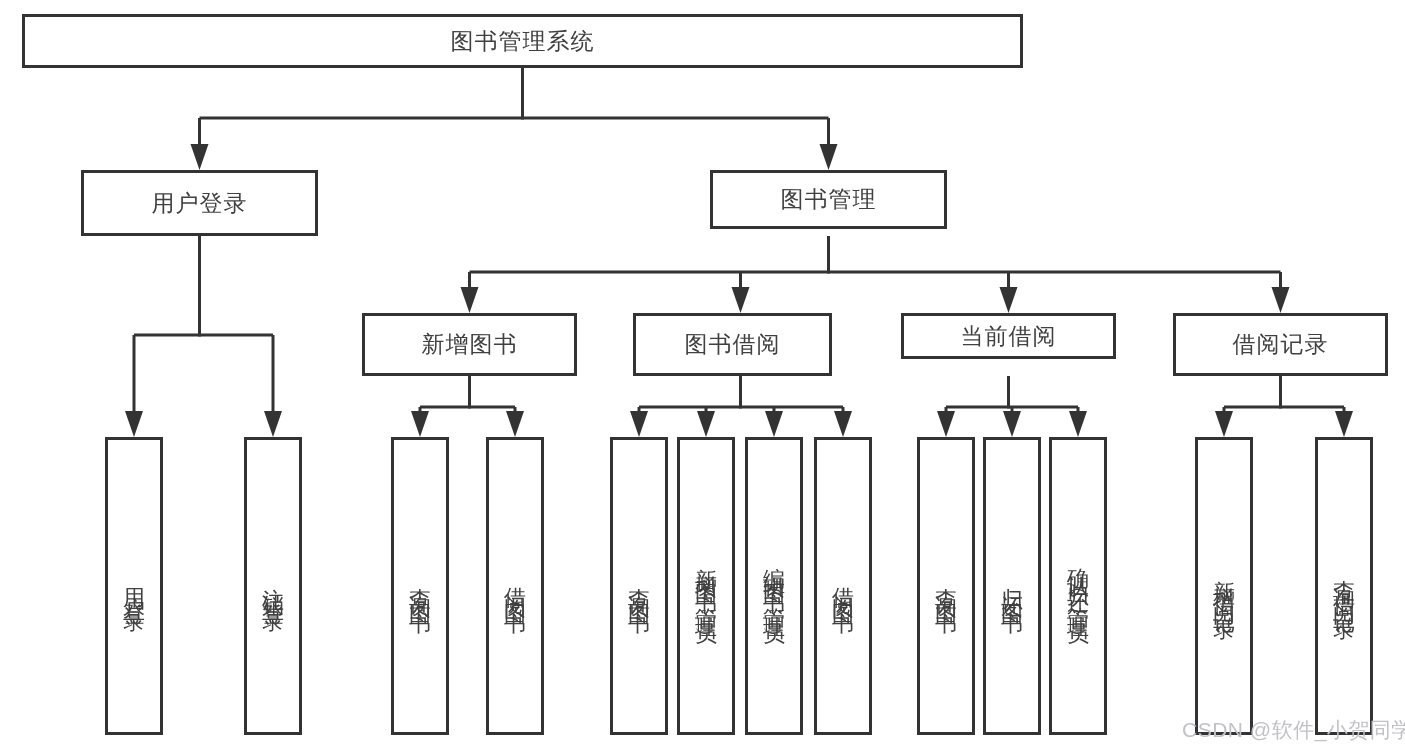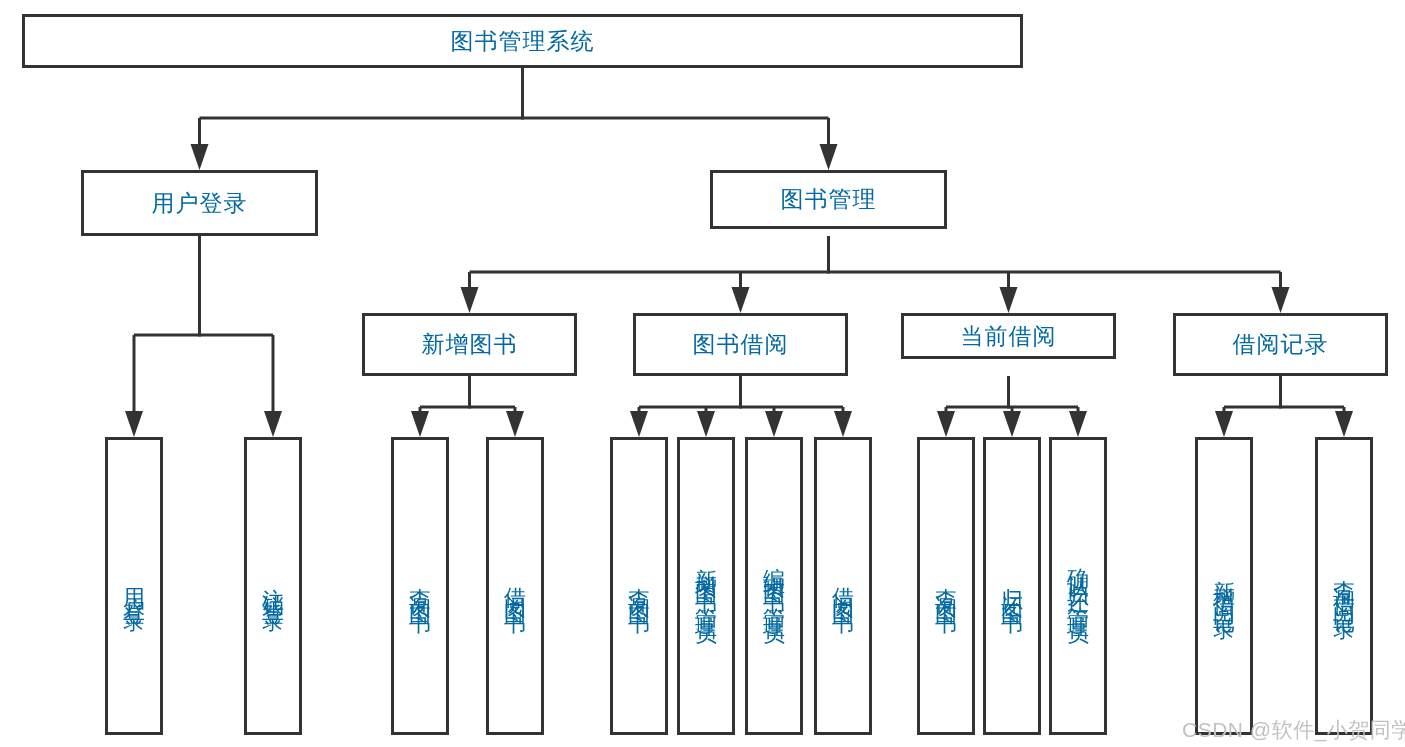--- a/index.html
+++ b/index.html
@@ -19,21 +19,21 @@
   }
   .node {
     position: absolute;
     box-sizing: border-box;
     border: 3px solid #333333;
     background: #ffffff;
     display: flex;
     align-items: center;
     justify-content: center;
     z-index: 2;
-    color: #0369a1;
+    color: #404040;
   }
   .node.h .label {
     font-size: 23px;
     letter-spacing: 1px;
     white-space: nowrap;
   }
   .node.v .label {
     writing-mode: vertical-rl;
     text-orientation: mixed;
     font-size: 22px;
@@ -129,21 +129,21 @@
   <div class="node h" style="left:81px;top:170px;width:237px;height:66px">
     <span class="label">用户登录</span>
   </div>
   <div class="node h" style="left:710px;top:170px;width:237px;height:59px">
     <span class="label">图书管理</span>
   </div>
 
   <div class="node h" style="left:362px;top:313px;width:215px;height:63px">
     <span class="label">新增图书</span>
   </div>
-  <div class="node h" style="left:633px;top:313px;width:215px;height:63px">
+  <div class="node h" style="left:633px;top:313px;width:199px;height:63px">
     <span class="label">图书借阅</span>
   </div>
   <div class="node h" style="left:901px;top:313px;width:215px;height:46px">
     <span class="label">当前借阅</span>
   </div>
   <div class="node h" style="left:1173px;top:313px;width:215px;height:63px">
     <span class="label">借阅记录</span>
   </div>
 
   <div class="node v" style="left:105px;top:437px;width:58px;height:298px">

